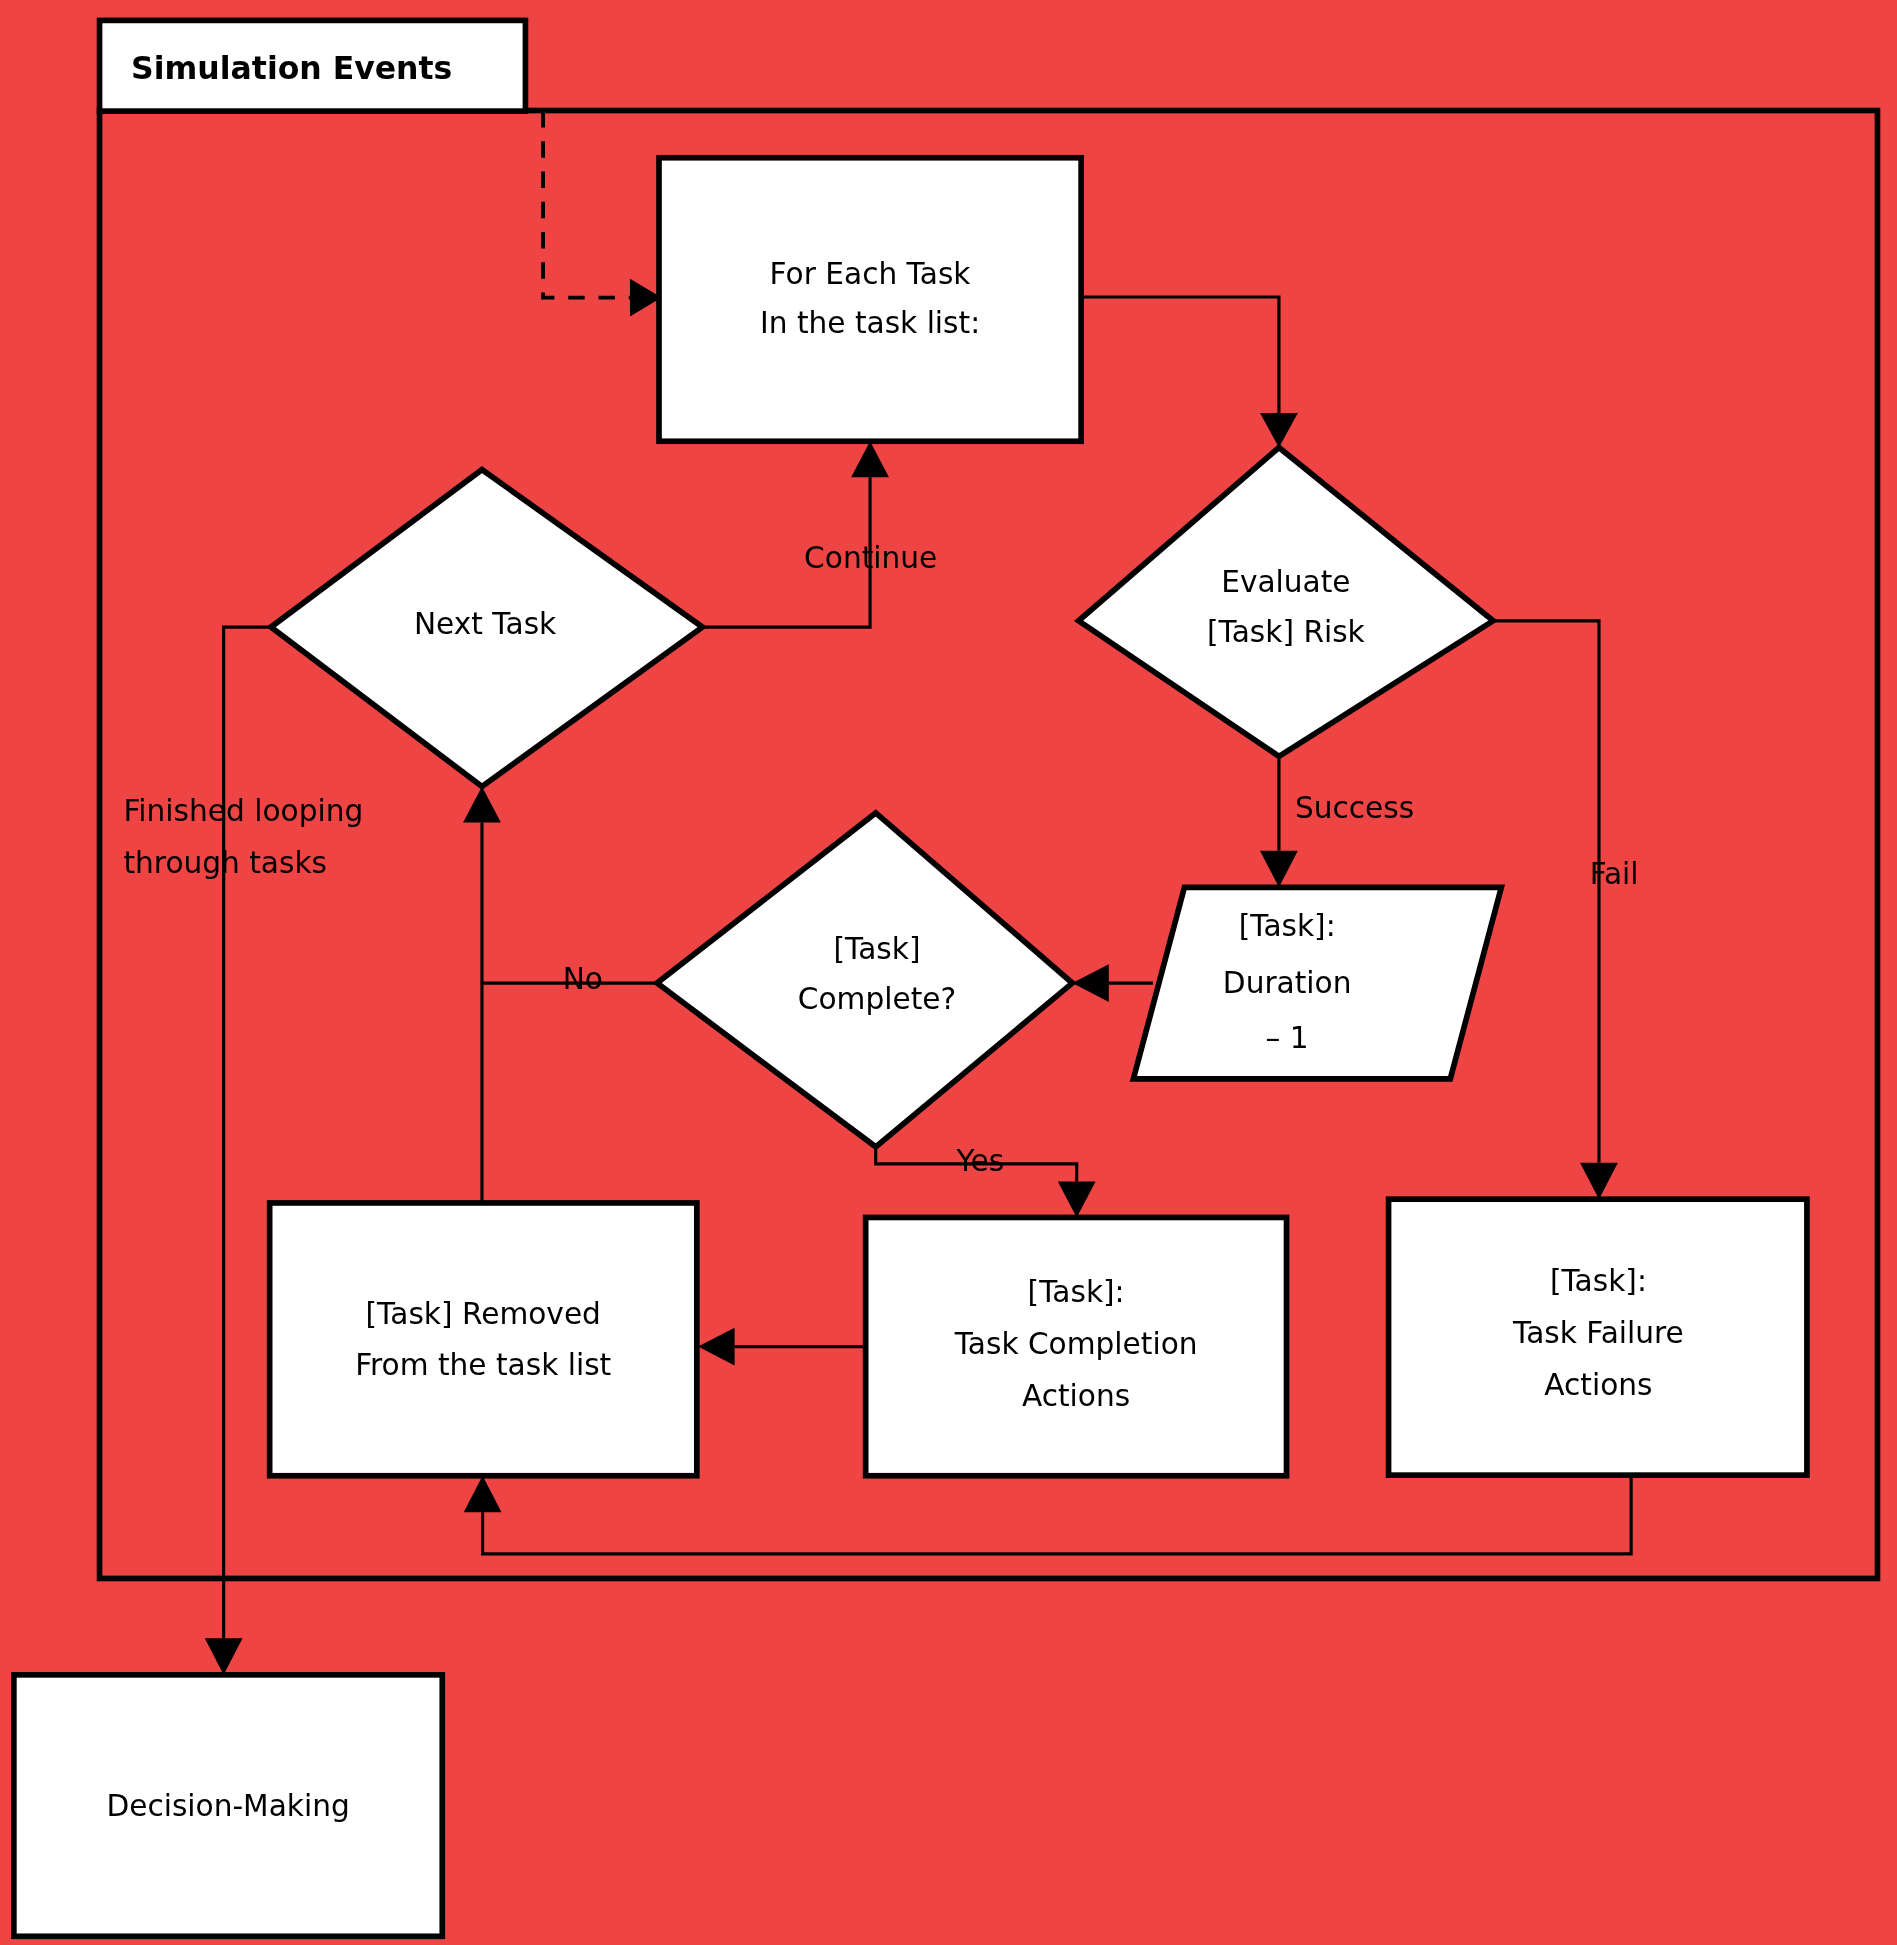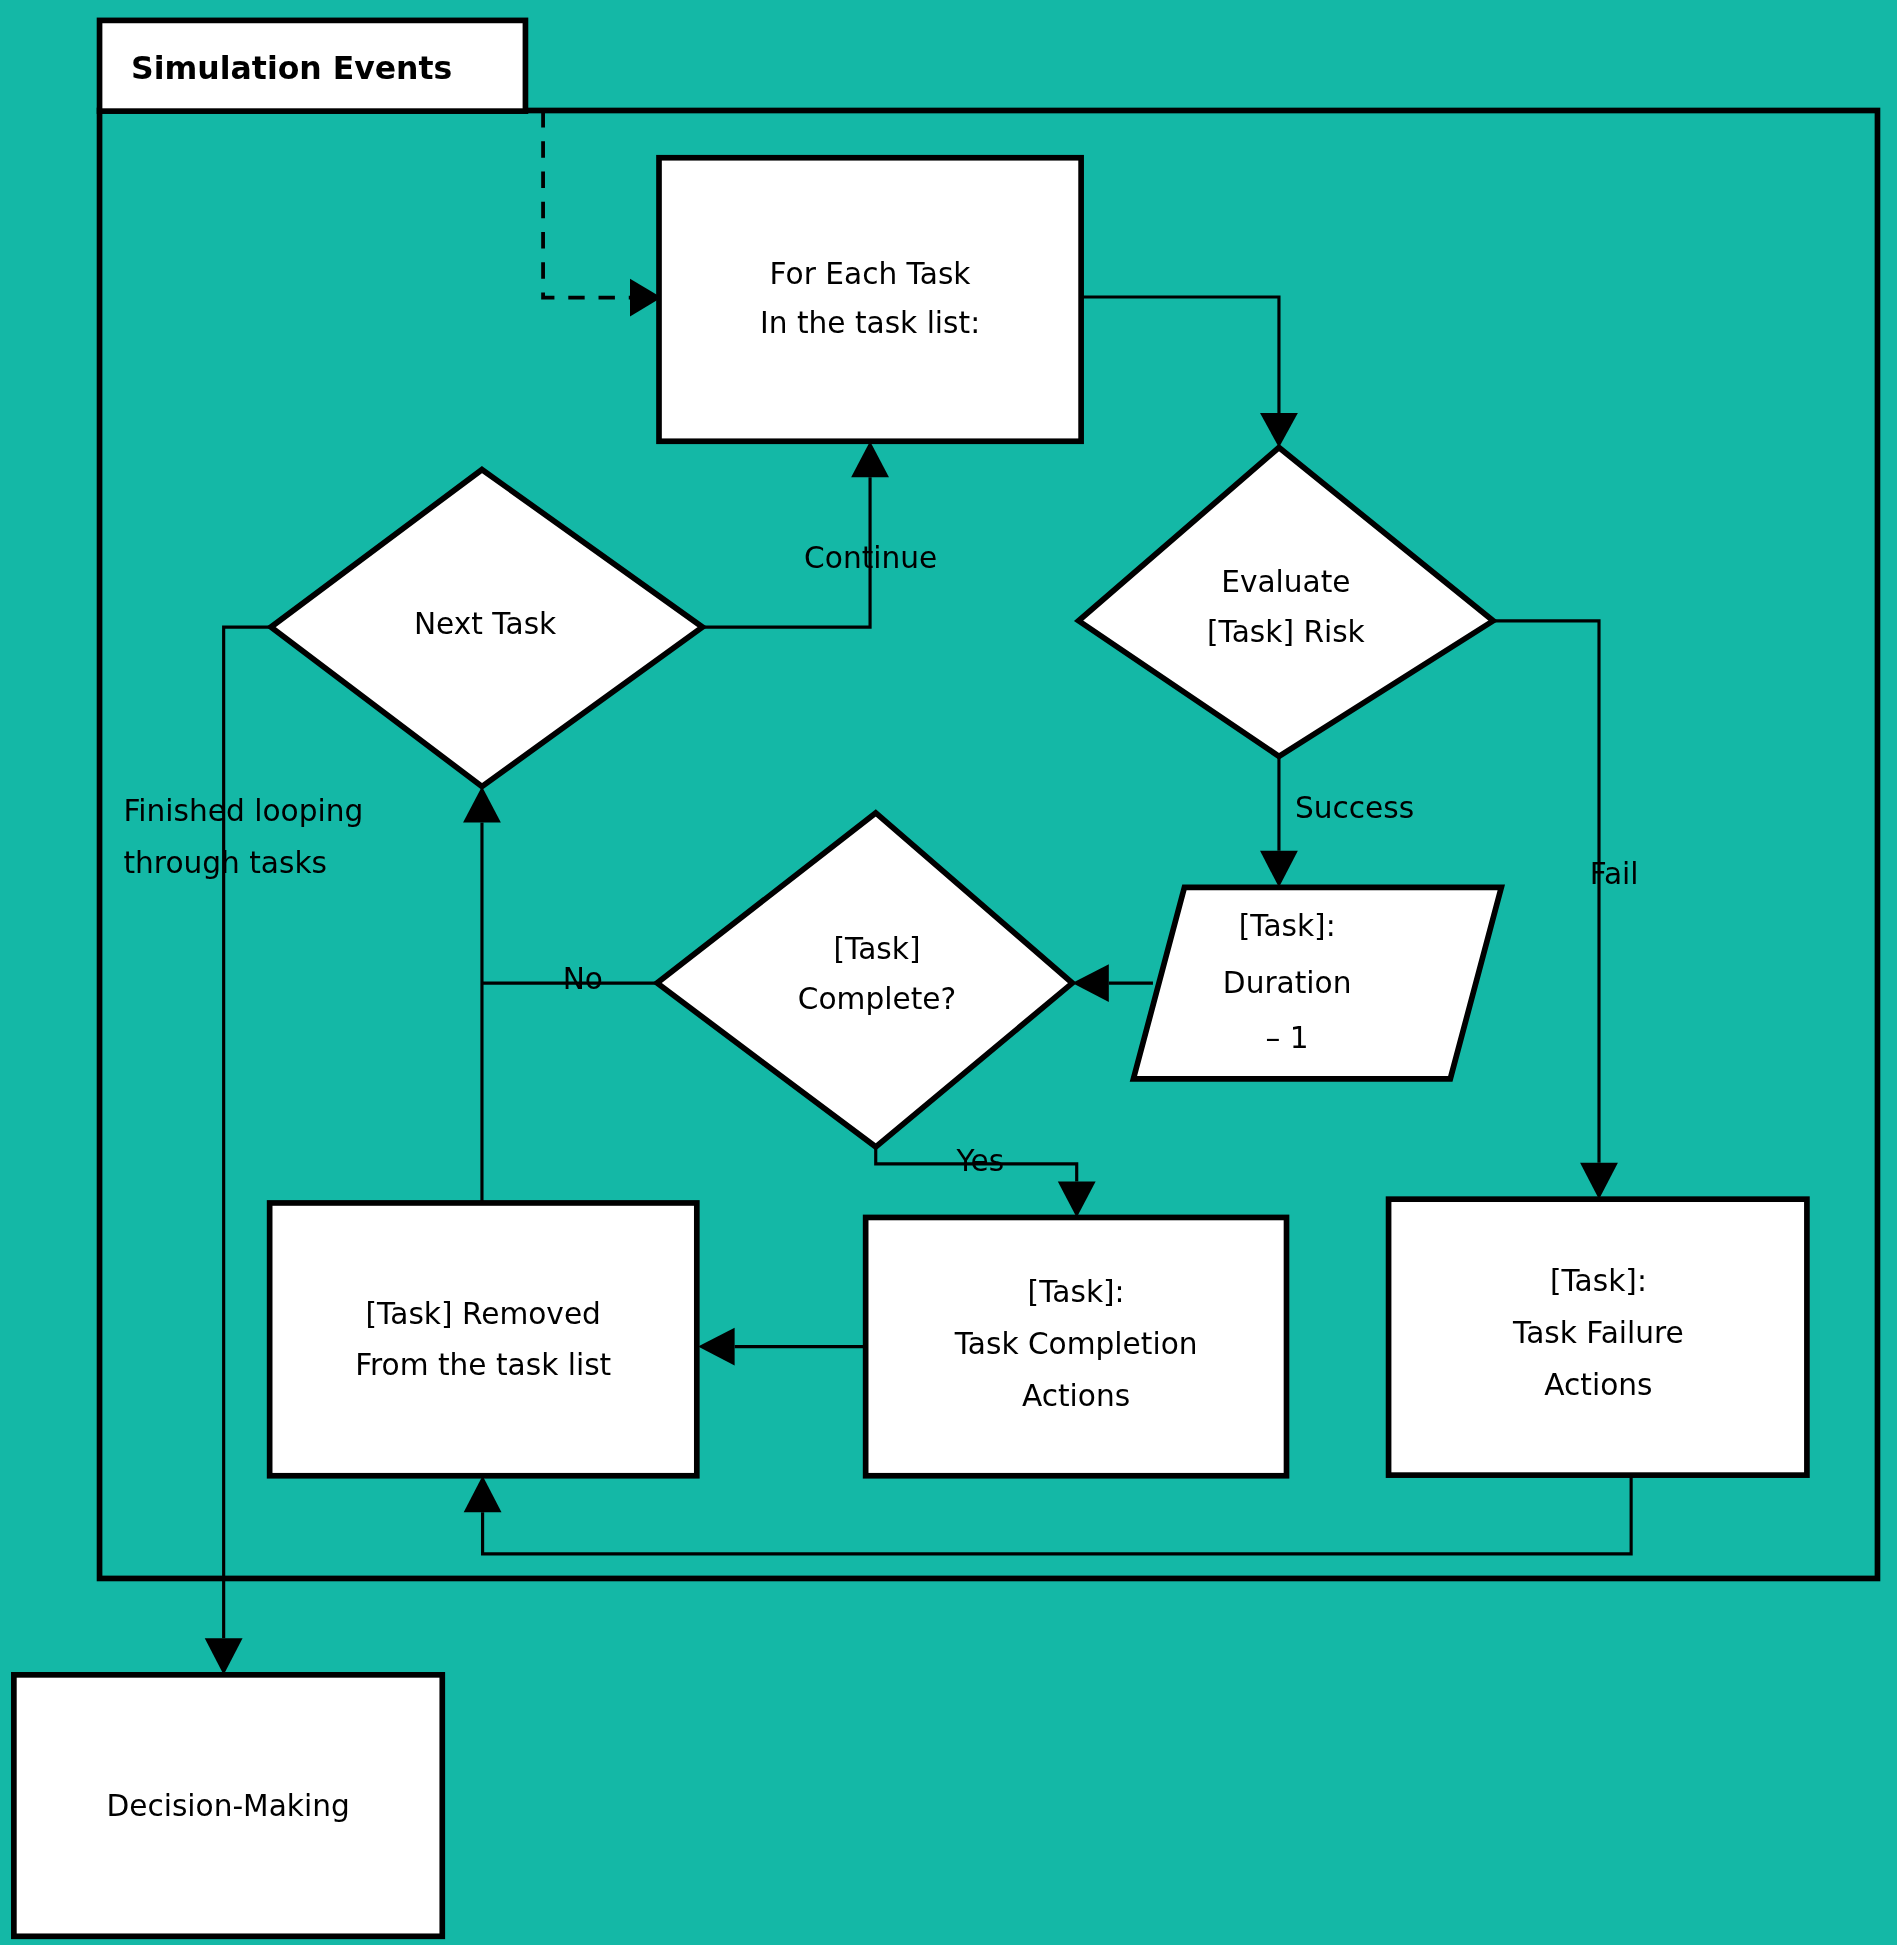--- a/index.html
+++ b/index.html
@@ -7,21 +7,21 @@
     padding: 0;
     background: #ffffff;
   }
   body {
     font-family: "DejaVu Sans", sans-serif;
   }
   #diagram-root {
     position: relative;
     width: 1897px;
     height: 1946px;
-    background: #14b8a6;
+    background: #ef4444;
   }
   svg.flowchart {
     display: block;
     width: 1897px;
     height: 1946px;
   }
   .node-shape {
     fill: #ffffff;
     stroke: #000000;
     stroke-width: 9;

